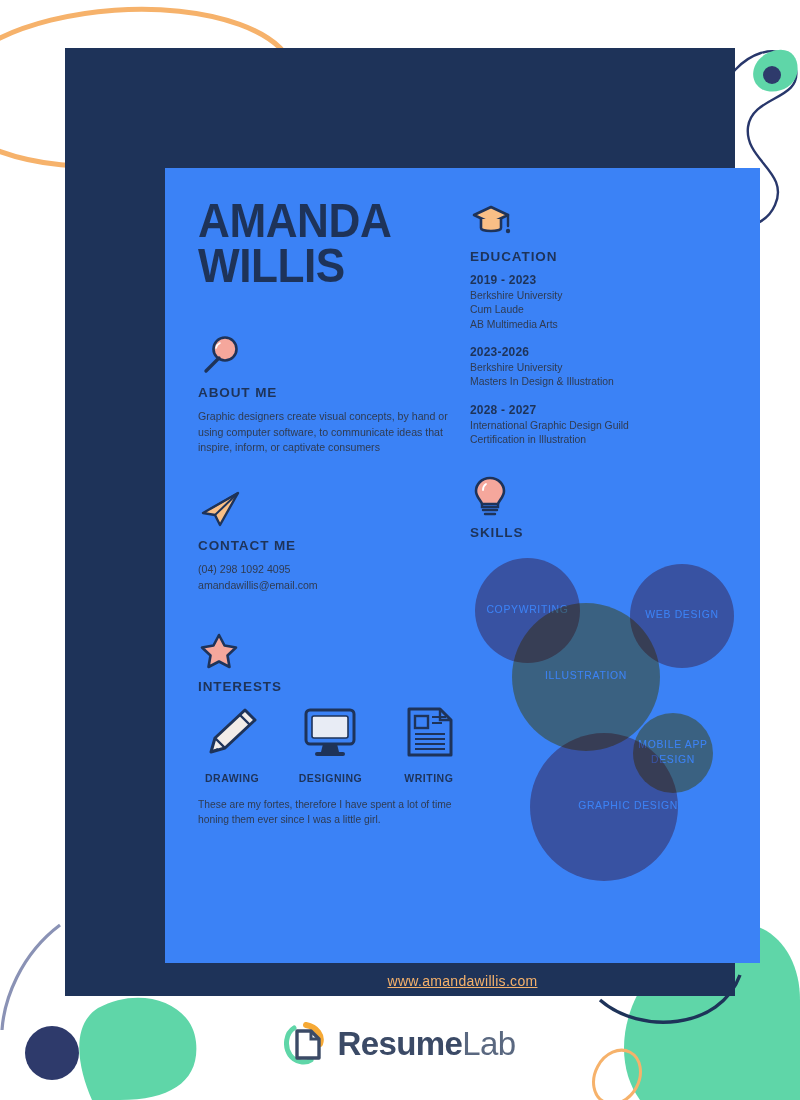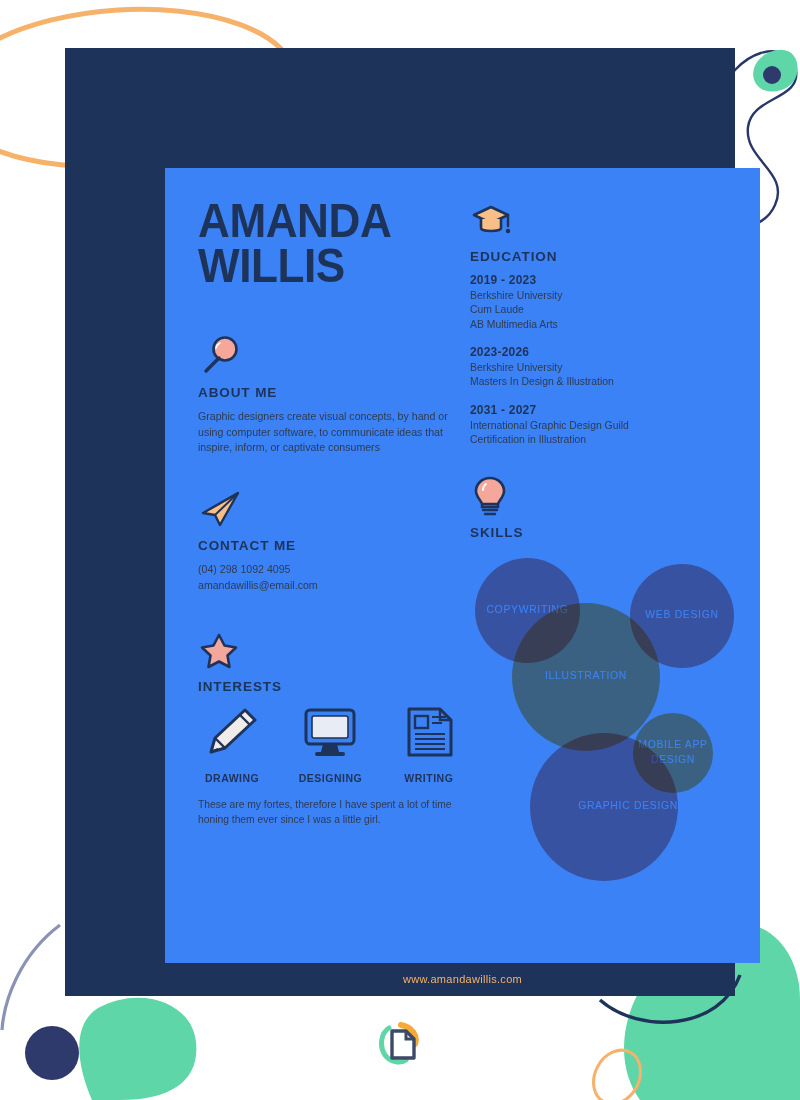--- a/index.html
+++ b/index.html
@@ -16,21 +16,21 @@
   .frame{
     position:absolute;left:65px;top:48px;width:670px;height:948px;
     background:#1e3359;
   }
   .card{
     position:absolute;left:100px;top:120px;width:595px;height:795px;
     background:#3b82f6;
   }
   .site-url{
     position:absolute;left:100px;top:925px;width:595px;
-    text-align:center;color:#f6b26b;font-size:11px;letter-spacing:.3px;
+    text-align:center;color:#f6b26b;font-size:14px;letter-spacing:.3px;text-decoration:underline;
   }
 
   
   .col-left{position:absolute;left:33px;top:30px;width:265px;}
   .col-right{position:absolute;left:305px;top:28px;width:265px;}
 
   
   .name{
     color:#1e3359;font-weight:bold;font-size:49px;line-height:.92;
     letter-spacing:-0.5px;transform:scaleX(.9);transform-origin:left top;
@@ -208,21 +208,21 @@
           <div class="edu-line">AB Multimedia Arts</div>
         </div>
 
         <div class="edu-item">
           <div class="edu-date">2023-2026</div>
           <div class="edu-line">Berkshire University</div>
           <div class="edu-line">Masters In Design &amp; Illustration</div>
         </div>
 
         <div class="edu-item">
-          <div class="edu-date">2031 - 2027</div>
+          <div class="edu-date">2028 - 2027</div>
           <div class="edu-line">International Graphic Design Guild</div>
           <div class="edu-line">Certification in Illustration</div>
         </div>
       </div>
 
       <div style="margin-top:24px;">
         <div class="icon-wrap">
           <svg width="40" height="44" viewBox="0 0 40 44">
             <path d="M20 4 C 29 4, 34 11, 34 17 C 34 23, 29 26, 28 30 L12 30 C 11 26, 6 23, 6 17 C 6 11, 11 4, 20 4 Z" fill="#f5a79c" stroke="#1e3359" stroke-width="2.6" stroke-linejoin="round"></path>
             <path d="M12 30 L12 33 L28 33 L28 30" fill="none" stroke="#1e3359" stroke-width="2.4"></path>
@@ -254,13 +254,16 @@
   </div>
 </div>
 
 <div class="logo">
   <svg width="42" height="44" viewBox="0 0 42 44">
     <path d="M10 6 C 2 11, 0 24, 6 33 C 11 40, 21 42, 27 38" fill="none" stroke="#5fd6a8" stroke-width="5" stroke-linecap="round"></path>
     <path d="M22 3 C 33 5, 39 14, 36 22" fill="none" stroke="#f6a935" stroke-width="6" stroke-linecap="round"></path>
     <path d="M13 9 L27 9 L35 17 L35 36 L13 36 Z" fill="#ffffff" stroke="#3b4a66" stroke-width="3.4" stroke-linejoin="round"></path>
     <path d="M27 9 L27 17 L35 17" fill="none" stroke="#3b4a66" stroke-width="3"></path>
   </svg>
+  <div class="logo-text">
+    <b>Resume</b><i>Lab</i>
+  </div>
 </div>
 
 </body></html>

